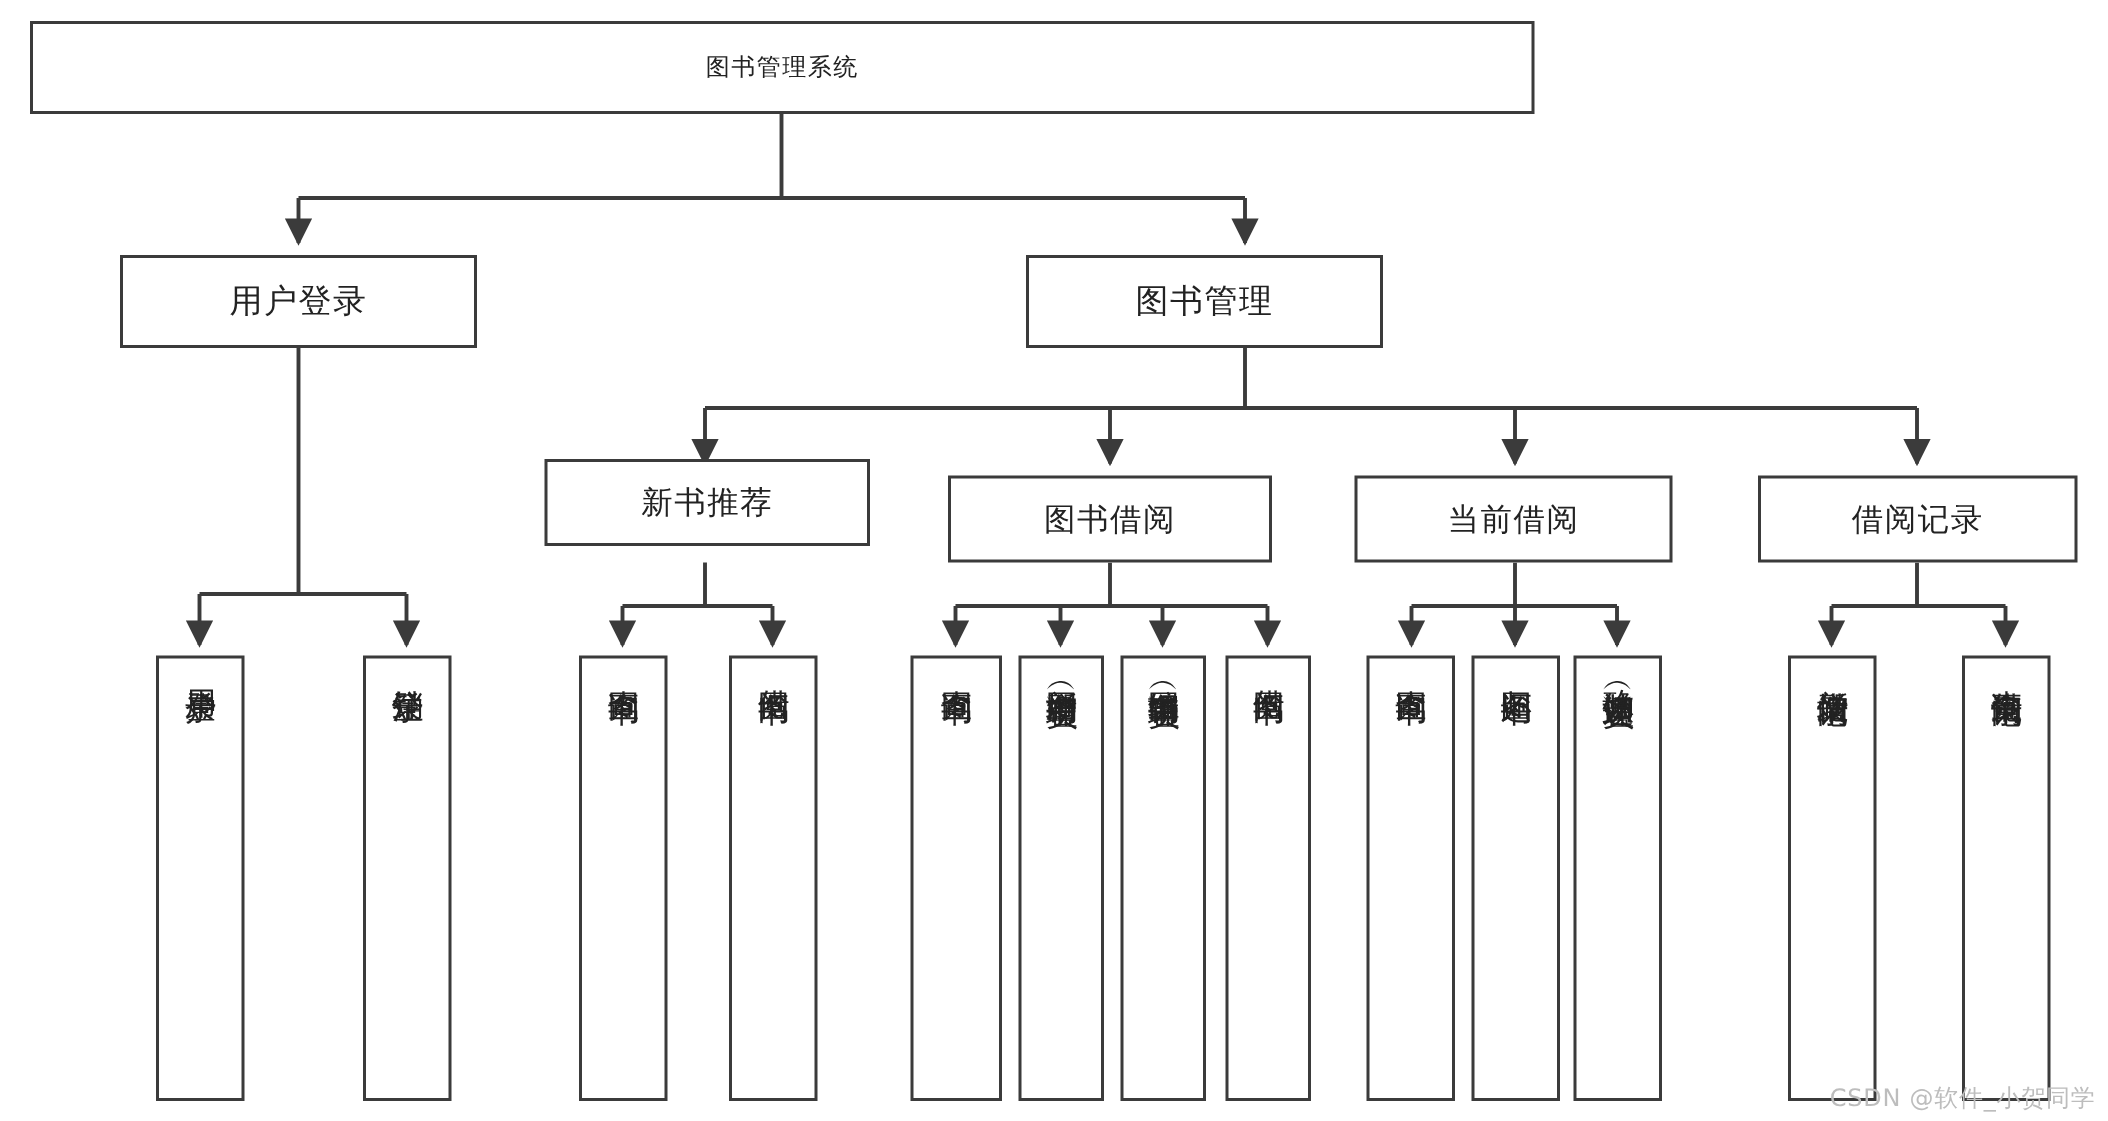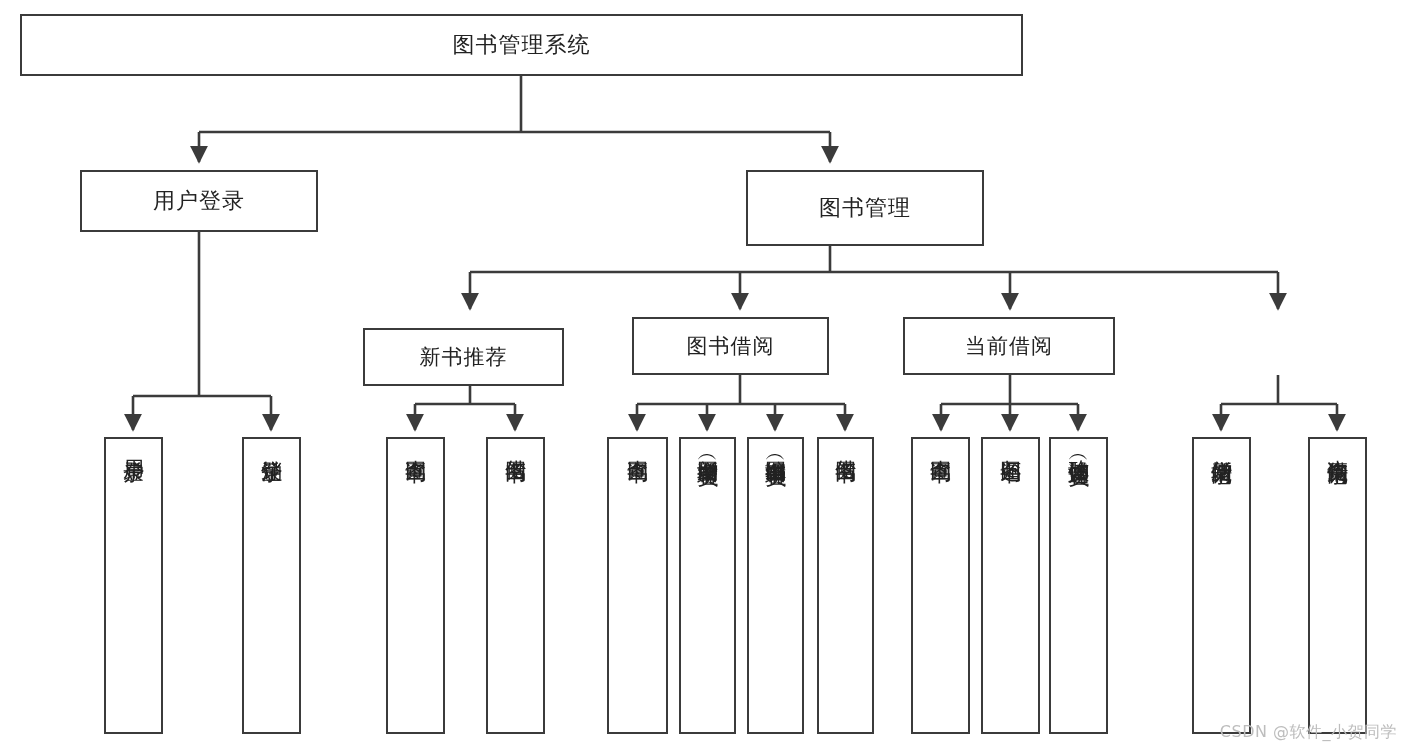--- a/index.html
+++ b/index.html
@@ -29,21 +29,21 @@
     box-sizing: border-box;
     border: 2px solid #3b3b3b;
     background: #ffffff;
     display: flex;
     align-items: center;
     justify-content: center;
     color: #222222;
     z-index: 2;
   }
   .node.root {
-    font-size: 22px;
+    font-size: 16px;
   }
   .node.level2 {
     font-size: 22px;
   }
   .node.level3 {
     font-size: 21px;
   }
   .node.leaf {
     font-size: 21px;
     align-items: flex-start;
@@ -129,33 +129,36 @@
     </g>
   </svg>
 
   <div class="node root" style="left:20px; top:14px; width:1003px; height:62px;">
     <span class="htext">图书管理系统</span>
   </div>
 
   <div class="node level2" style="left:80px; top:170px; width:238px; height:62px;">
     <span class="htext">用户登录</span>
   </div>
-  <div class="node level2" style="left:746px; top:170px; width:238px; height:76px;">
+  <div class="node level2" style="left:684px; top:170px; width:238px; height:62px;">
     <span class="htext">图书管理</span>
   </div>
 
-  <div class="node level3" style="left:363px; top:328px; width:201px; height:58px;">
+  <div class="node level3" style="left:363px; top:306px; width:217px; height:58px;">
     <span class="htext">新书推荐</span>
   </div>
-  <div class="node level3" style="left:632px; top:317px; width:197px; height:58px;">
+  <div class="node level3" style="left:632px; top:317px; width:216px; height:58px;">
     <span class="htext">图书借阅</span>
   </div>
   <div class="node level3" style="left:903px; top:317px; width:212px; height:58px;">
     <span class="htext">当前借阅</span>
   </div>
+  <div class="node level3" style="left:1172px; top:317px; width:213px; height:58px;">
+    <span class="htext">借阅记录</span>
+  </div>
 
   <div class="node leaf" style="left:104px; top:437px; width:59px; height:297px;">
     <span class="vtext">用户登录</span>
   </div>
   <div class="node leaf" style="left:242px; top:437px; width:59px; height:297px;">
     <span class="vtext">注销登录</span>
   </div>
 
   <div class="node leaf" style="left:386px; top:437px; width:59px; height:297px;">
     <span class="vtext">查询图书</span>

